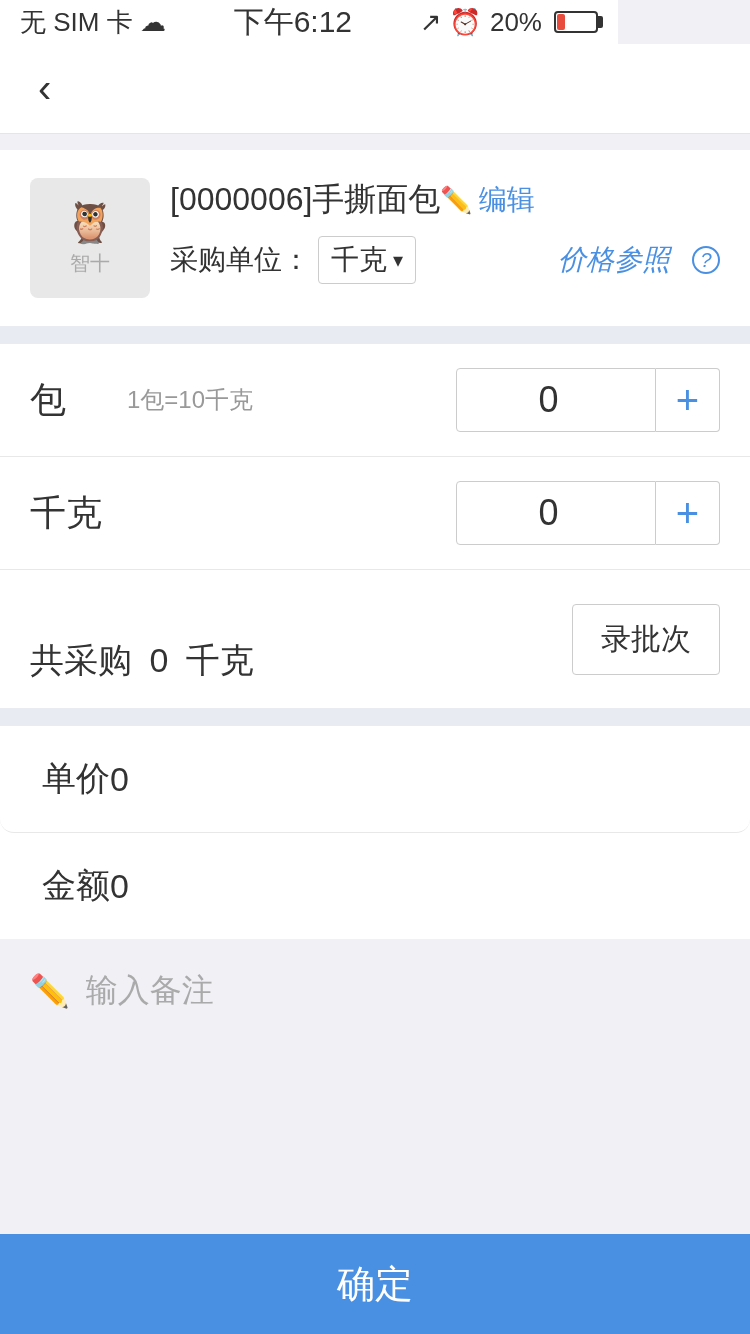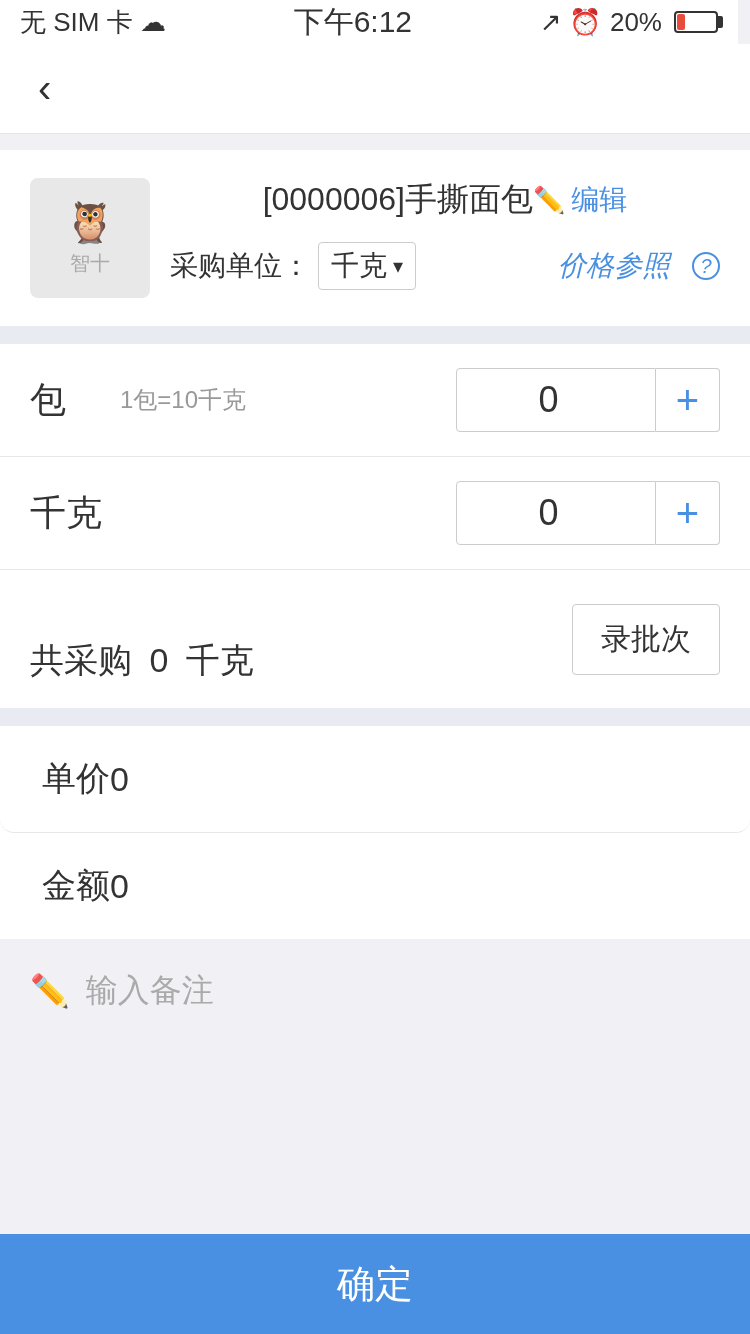--- a/index.html
+++ b/index.html
@@ -8,21 +8,21 @@
       width: 750px;
       min-height: 1334px;
       font-family: -apple-system, "PingFang SC", "Helvetica Neue", Arial, sans-serif;
       background: #f0f0f5;
       font-size: 32px;
       color: #333;
     }
 
     
     .status-bar {
-      width: 738px;
+      width: 618px;
       height: 44px;
       background: #fff;
       display: flex;
       align-items: center;
       justify-content: space-between;
       padding: 0 20px;
       font-size: 26px;
       color: #333;
     }
     .status-left { display: flex; align-items: center; gap: 8px; }
@@ -109,22 +109,22 @@
       font-size: 20px;
       color: #aaa;
       margin-top: 4px;
     }
     .product-info {
       flex: 1;
     }
     .product-header {
       display: flex;
       align-items: center;
-      justify-content: center;
-      margin-bottom: 20px;
+      justify-content: flex-start;
+      margin-bottom: 14px;
     }
     .product-name {
       font-size: 32px;
       color: #333;
       font-weight: 500;
     }
     .product-edit {
       color: #4a90e2;
       font-size: 28px;
       display: flex;
@@ -181,21 +181,21 @@
       border-bottom: 1px solid #e8e8e8;
     }
     .input-row-label {
       font-size: 36px;
       color: #333;
       min-width: 80px;
     }
     .input-row-sublabel {
       font-size: 24px;
       color: #999;
-      margin-left: 10px;
+      margin-left: 17px;
       flex: 1;
     }
     .input-field-wrapper {
       display: flex;
       align-items: center;
       gap: 0;
       margin-left: auto;
     }
     .input-number {
       width: 200px;

